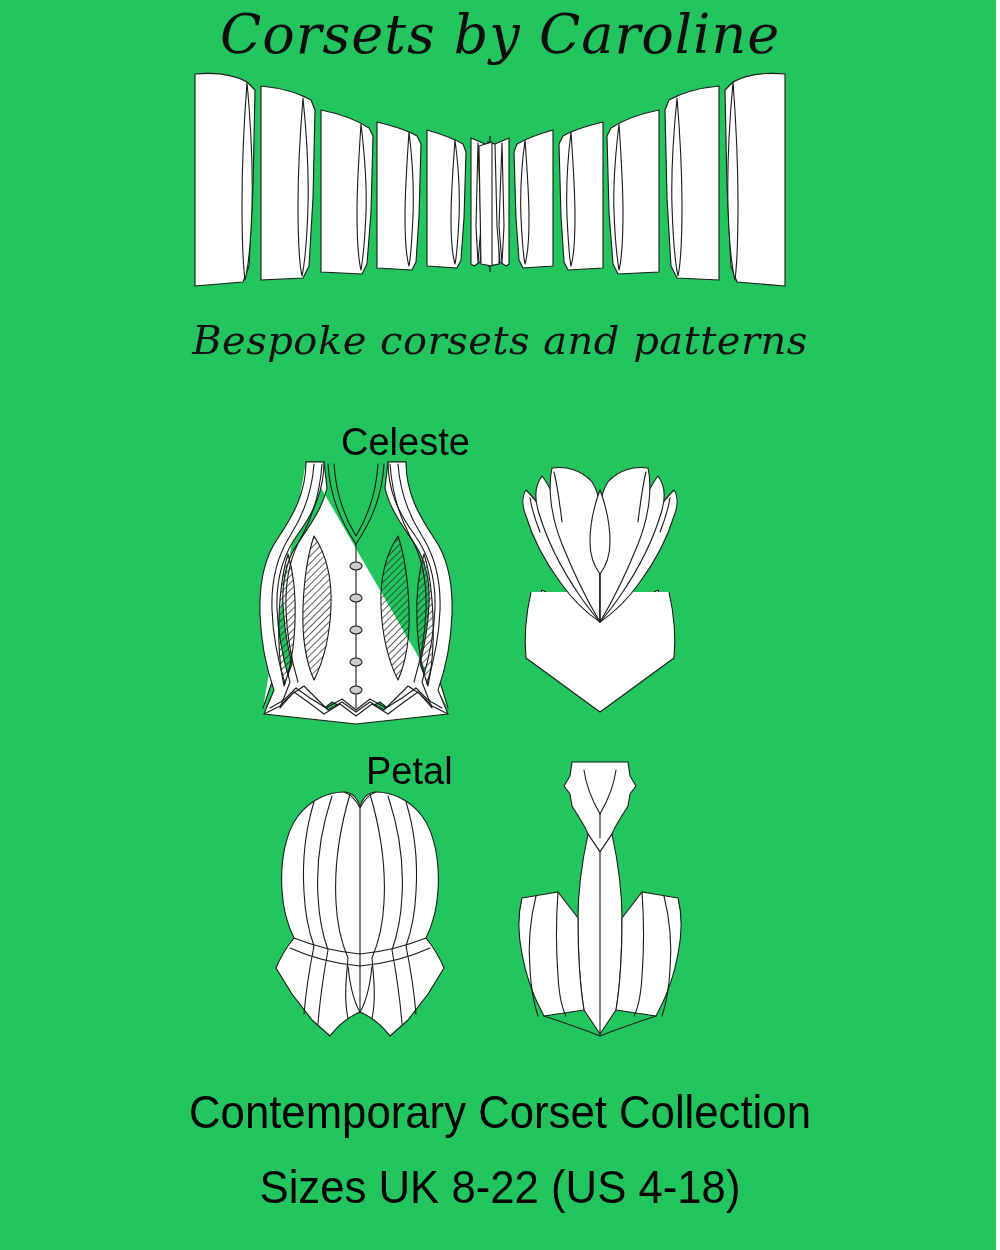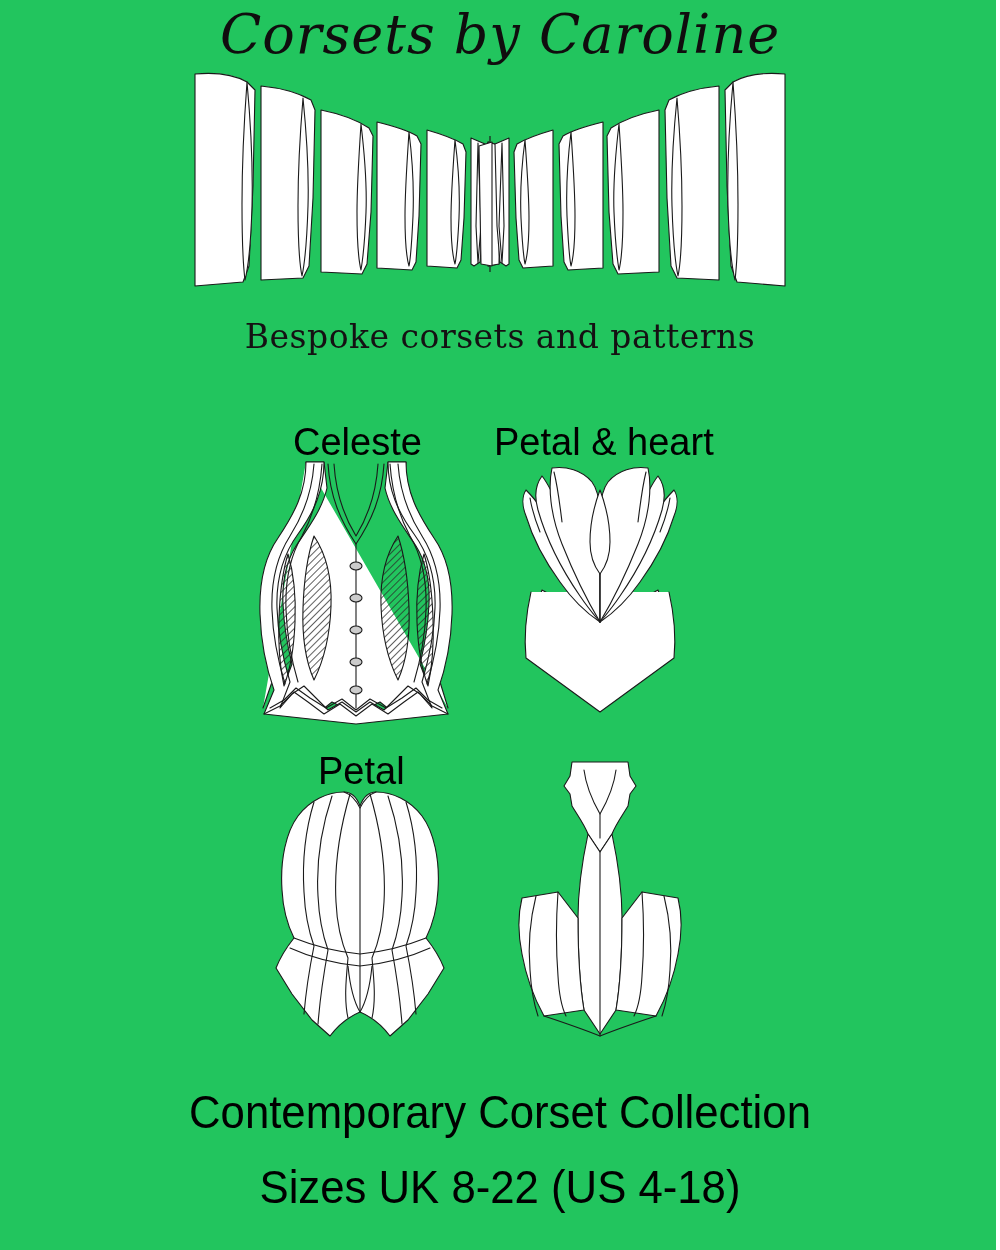--- a/index.html
+++ b/index.html
@@ -36,21 +36,22 @@
     white-space: nowrap;
     line-height: 1;
   }
   .brand-tagline {
     position: absolute;
     left: 0;
     top: 320px;
     width: 1000px;
     text-align: center;
     font-family: "DejaVu Serif", serif;
-    font-size: 33px;
+    font-style: italic;
+    font-size: 40px;
     font-weight: 400;
     letter-spacing: 0.5px;
     color: #151113;
     white-space: nowrap;
     line-height: 1;
   }
 
   
   .pattern-art {
     position: absolute;
@@ -63,20 +64,21 @@
 
   
   .style-label {
     position: absolute;
     font-family: "Liberation Sans", sans-serif;
     font-size: 38px;
     font-weight: 400;
     color: #000000;
     white-space: nowrap;
     line-height: 1;
+    margin-left: 48px;
   }
   .lbl-celeste   { left: 293px; top: 423px; }
   .lbl-petal     { left: 494px; top: 423px; }
   .lbl-tilly     { left: 318px; top: 752px; }
   .lbl-combined  { left: 477px; top: 722px; }
 
   
   .figure {
     position: absolute;
   }
@@ -223,21 +225,20 @@
         <ellipse cx="104" cy="232" rx="6" ry="4" fill="#cccccc"></ellipse>
 
         <path d="M12,256 L28,248 L42,234 L56,244 L72,256 L88,246 L104,258
                  L120,246 L136,256 L152,244 L166,234 L180,248 L196,256" fill="none"></path>
         <path d="M18,250 L32,242 L44,230 L58,240 L74,250 L90,241 L104,252
                  L118,241 L134,250 L150,240 L164,230 L176,242 L190,250" fill="none"></path>
       </g>
     </svg>
   </div>
 
-  <div class="style-label lbl-petal">Petal &amp; heart</div>
 
   <div class="figure fig-petal">
     <svg width="200" height="252" viewBox="0 0 200 252" xmlns="http://www.w3.org/2000/svg">
       <g fill="#ffffff" stroke="#1a1a1a" stroke-width="1.1" stroke-linejoin="round" stroke-linecap="round">
 
         <path d="M42,128 C34,150 30,172 31,190 L100,248 L169,190
                  C170,172 166,150 158,128 L100,160 Z"></path>
         <path d="M31,130 C26,152 24,176 26,196 L100,250 L174,196
                  C176,176 174,152 169,130" fill="#ffffff"></path>
 

